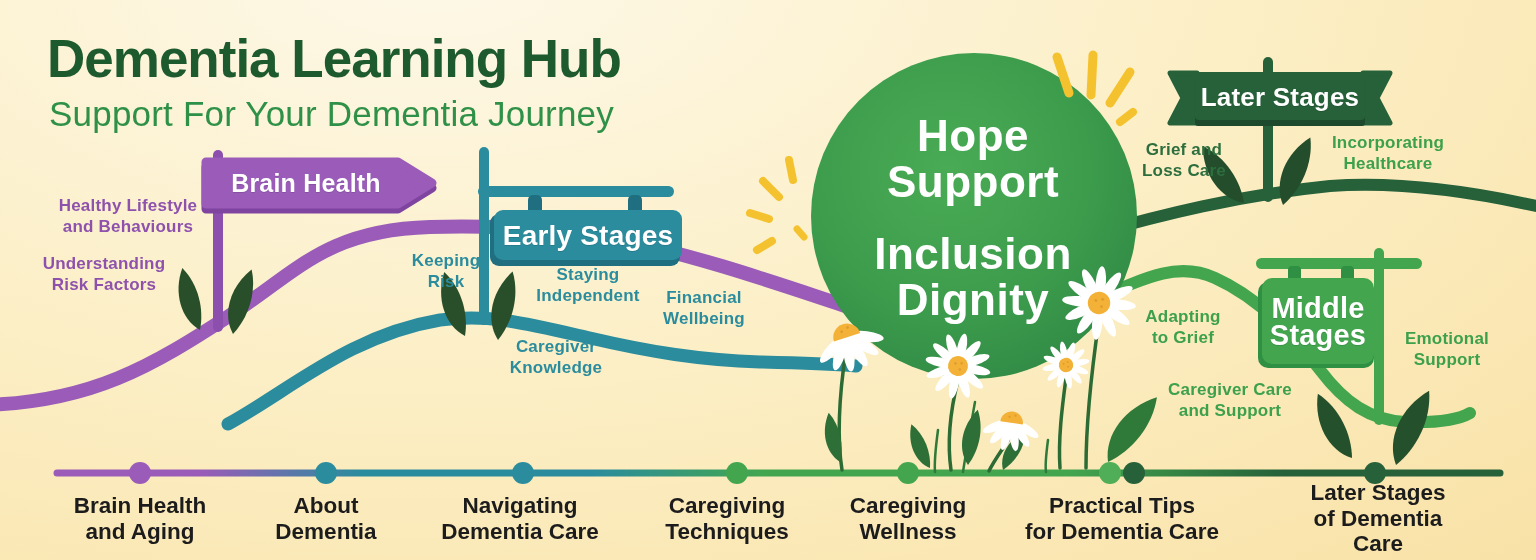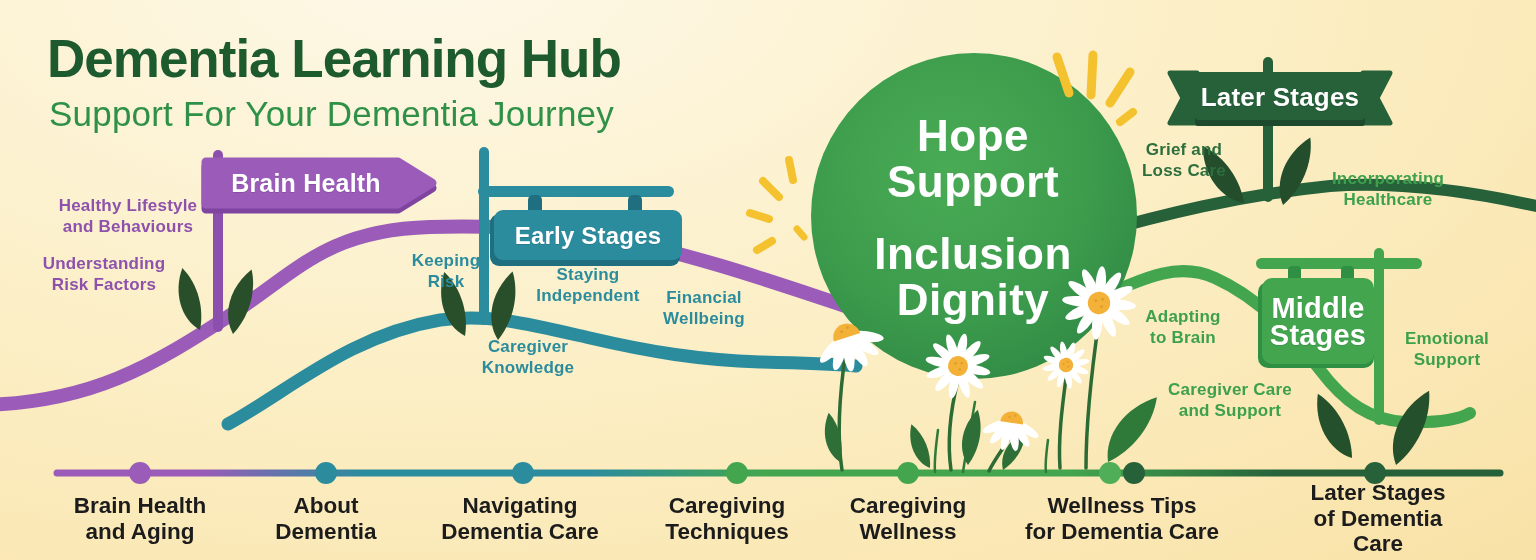--- a/index.html
+++ b/index.html
@@ -229,43 +229,43 @@
       <use href="#daisySide" transform="translate(1012,420) rotate(8) scale(0.95)"></use>
       <use href="#daisy" transform="translate(1066,365) rotate(-10) scale(0.72)"></use>
       <use href="#daisy" transform="translate(1099,303) rotate(5) scale(1.12)"></use>
     </g>
   </svg>
 
   <div class="abs title">Dementia Learning Hub</div>
   <div class="abs subtitle">Support For Your Dementia Journey</div>
 
   <div class="signtext" style="left:306px;top:183px;font-size:25px;">Brain Health</div>
-  <div class="signtext" style="left:588px;top:236px;font-size:24px;">Early Stages</div>
+  <div class="signtext" style="left:588px;top:236px;font-size:28px;">Early Stages</div>
   <div class="signtext" style="left:1280px;top:97px;font-size:26px;">Later Stages</div>
   <div class="signtext" style="left:1318px;top:322px;font-size:29px;line-height:27px;">Middle
 Stages</div>
 
   <div class="lab purple" style="left:128px;top:216px;">Healthy Lifestyle
 and Behaviours</div>
   <div class="lab purple" style="left:104px;top:274px;">Understanding
 Risk Factors</div>
   <div class="lab teal" style="left:446px;top:271px;">Keeping
 Risk</div>
   <div class="lab teal" style="left:588px;top:285px;">Staying
 Independent</div>
-  <div class="lab teal" style="left:528px;top:357px;">Caregiver
+  <div class="lab teal" style="left:556px;top:357px;">Caregiver
 Knowledge</div>
   <div class="lab teal" style="left:704px;top:308px;">Financial
 Wellbeing</div>
   <div class="lab dkgreen" style="left:1184px;top:160px;">Grief and
 Loss Care</div>
-  <div class="lab green" style="left:1388px;top:153px;margin-top:36px;">Incorporating
+  <div class="lab green" style="left:1388px;top:153px;">Incorporating
 Healthcare</div>
   <div class="lab green" style="left:1183px;top:327px;">Adapting
-to Brain</div>
+to Grief</div>
   <div class="lab green" style="left:1447px;top:349px;">Emotional
 Support</div>
   <div class="lab green" style="left:1230px;top:400px;">Caregiver Care
 and Support</div>
 
   <div class="circle-text">
     <div class="circle-line">Hope</div>
     <div class="circle-line">Support</div>
     <div class="circle-line gap">Inclusion</div>
     <div class="circle-line">Dignity</div>
@@ -274,18 +274,18 @@
   <div class="tl-label" style="left:140px;top:518px;">Brain Health
 and Aging</div>
   <div class="tl-label" style="left:326px;top:518px;">About
 Dementia</div>
   <div class="tl-label" style="left:520px;top:518px;">Navigating
 Dementia Care</div>
   <div class="tl-label" style="left:727px;top:518px;">Caregiving
 Techniques</div>
   <div class="tl-label" style="left:908px;top:518px;">Caregiving
 Wellness</div>
-  <div class="tl-label" style="left:1122px;top:518px;">Wellness Tips
+  <div class="tl-label" style="left:1122px;top:518px;">Practical Tips
 for Dementia Care</div>
   <div class="tl-label" style="left:1378px;top:518px;">Later Stages
 of Dementia Care</div>
 
 </div>
 
 </body></html>

